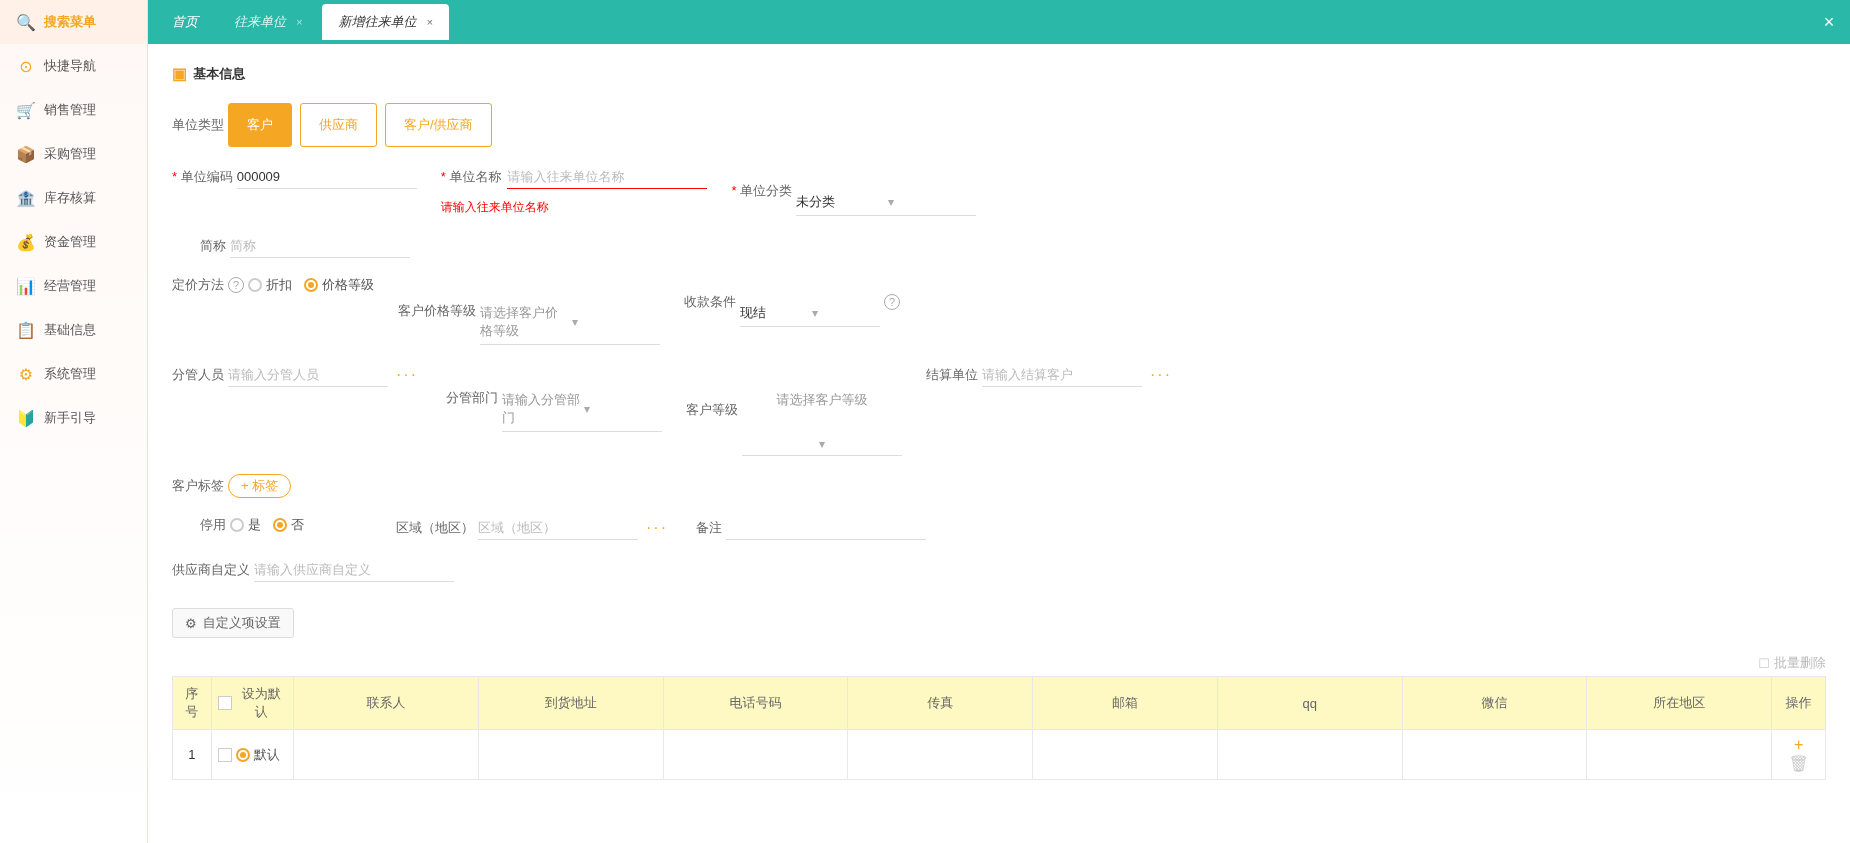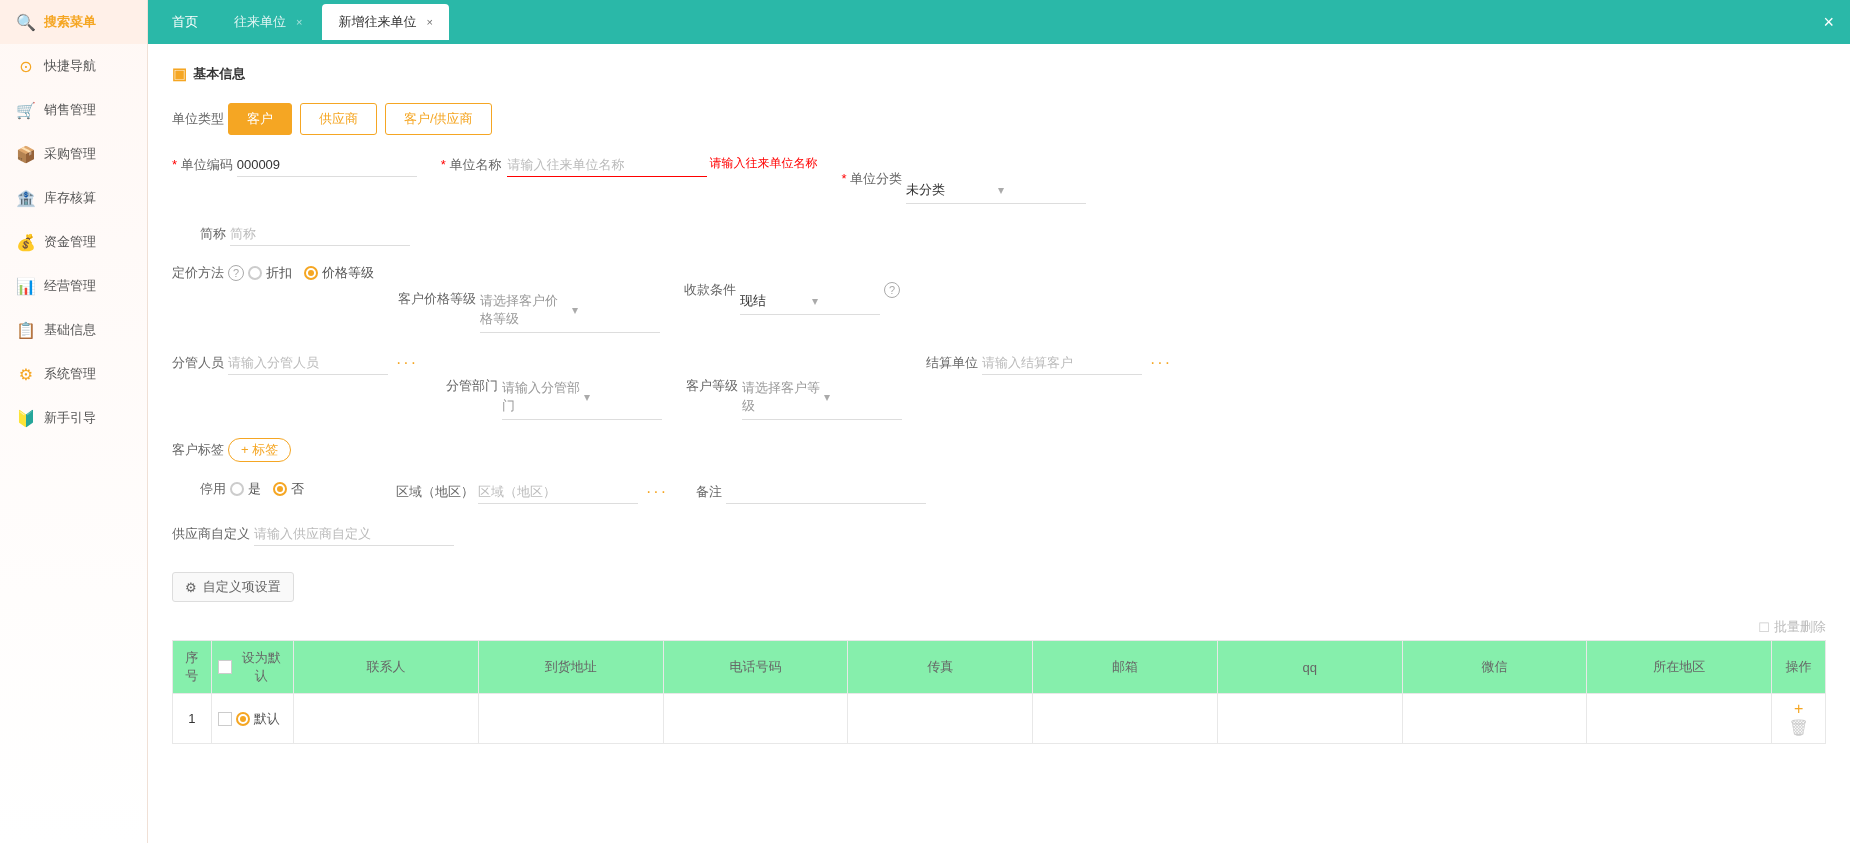--- a/index.html
+++ b/index.html
@@ -36,20 +36,21 @@
     }
 
     
     .tab-bar {
       display: flex;
       align-items: center;
       background: #2ab8a8;
       height: 44px;
       padding: 0 8px;
       gap: 4px;
+      font-style: italic;
     }
     .tab {
       display: flex;
       align-items: center;
       gap: 6px;
       padding: 6px 16px;
       border-radius: 4px 4px 0 0;
       cursor: pointer;
       color: rgba(255,255,255,0.85);
       font-size: 13px;
@@ -125,21 +126,21 @@
       min-width: 140px;
       cursor: pointer;
       color: #333;
     }
     .form-select span { flex: 1; color: #999; font-size: 13px; margin-top: 24px; }
     .form-select .chevron { color: #aaa; font-size: 12px; }
 
     
     .unit-type-row { display: flex; align-items: center; gap: 8px; }
     .unit-btn {
-      padding: 6px 18px;
+      padding: 12px 18px;
       border: 1px solid #f5a623;
       background: #fff;
       color: #f5a623;
       border-radius: 3px;
       cursor: pointer;
       font-size: 13px;
       text-align: right;
     }
     .unit-btn.active { background: #f5a623; color: #fff; border-color: #f5a623; }
 
@@ -204,21 +205,21 @@
       display: flex;
       justify-content: flex-end;
       align-items: center;
       gap: 4px;
     }
     table {
       width: 100%;
       border-collapse: collapse;
       font-size: 12px;
     }
-    thead tr { background: #86efac; border-radius: 25px; }
+    thead tr { background: #fef9c3; border-radius: 25px; }
     th {
       padding: 8px 6px;
       text-align: center;
       color: #666;
       border: 1px solid #e8e8e8;
       font-weight: normal;
     }
     td {
       padding: 6px;
       text-align: center;
@@ -359,21 +360,21 @@
         </div>
       </div>
     </div>
 
     
     <div class="form-row">
       <div class="form-field">
         <label><span style="color:#f00">*</span> <span>单位编码</span></label>
         <input class="form-input" type="text" value="000009" style="width: 180px;">
       </div>
-      <div class="form-field" style="align-items:flex-start;gap:2px;">
+      <div class="form-field" style="flex-direction:column;align-items:flex-start;gap:8px;">
         <div class="field-row">
           <label><span style="color:#f00">*</span> <span>单位名称</span></label>
           <input class="form-input error-border" type="text" placeholder="请输入往来单位名称" style="width: 200px;">
         </div>
         <div class="error-msg">请输入往来单位名称</div>
       </div>
       <div class="form-field">
         <label><span style="color:#f00">*</span> <span>单位分类</span></label>
         <div class="form-select" style="min-width:180px;">
           <span style="color:#333">未分类</span>
@@ -432,21 +433,21 @@
       </div>
       <div class="form-field">
         <label>分管部门</label>
         <div class="form-select" style="min-width:160px;">
           <span>请输入分管部门</span>
           <span class="chevron">▾</span>
         </div>
       </div>
       <div class="form-field">
         <label>客户等级</label>
-        <div class="form-select" style="min-width:160px;">
+        <div class="form-select" style="min-width:160px;flex-direction:column;">
           <span>请选择客户等级</span>
           <span class="chevron">▾</span>
         </div>
       </div>
       <div class="form-field">
         <label>结算单位</label>
         <input class="form-input" type="text" placeholder="请输入结算客户" style="width: 140px;">
         <span class="dots-btn">···</span>
       </div>
     </div>

